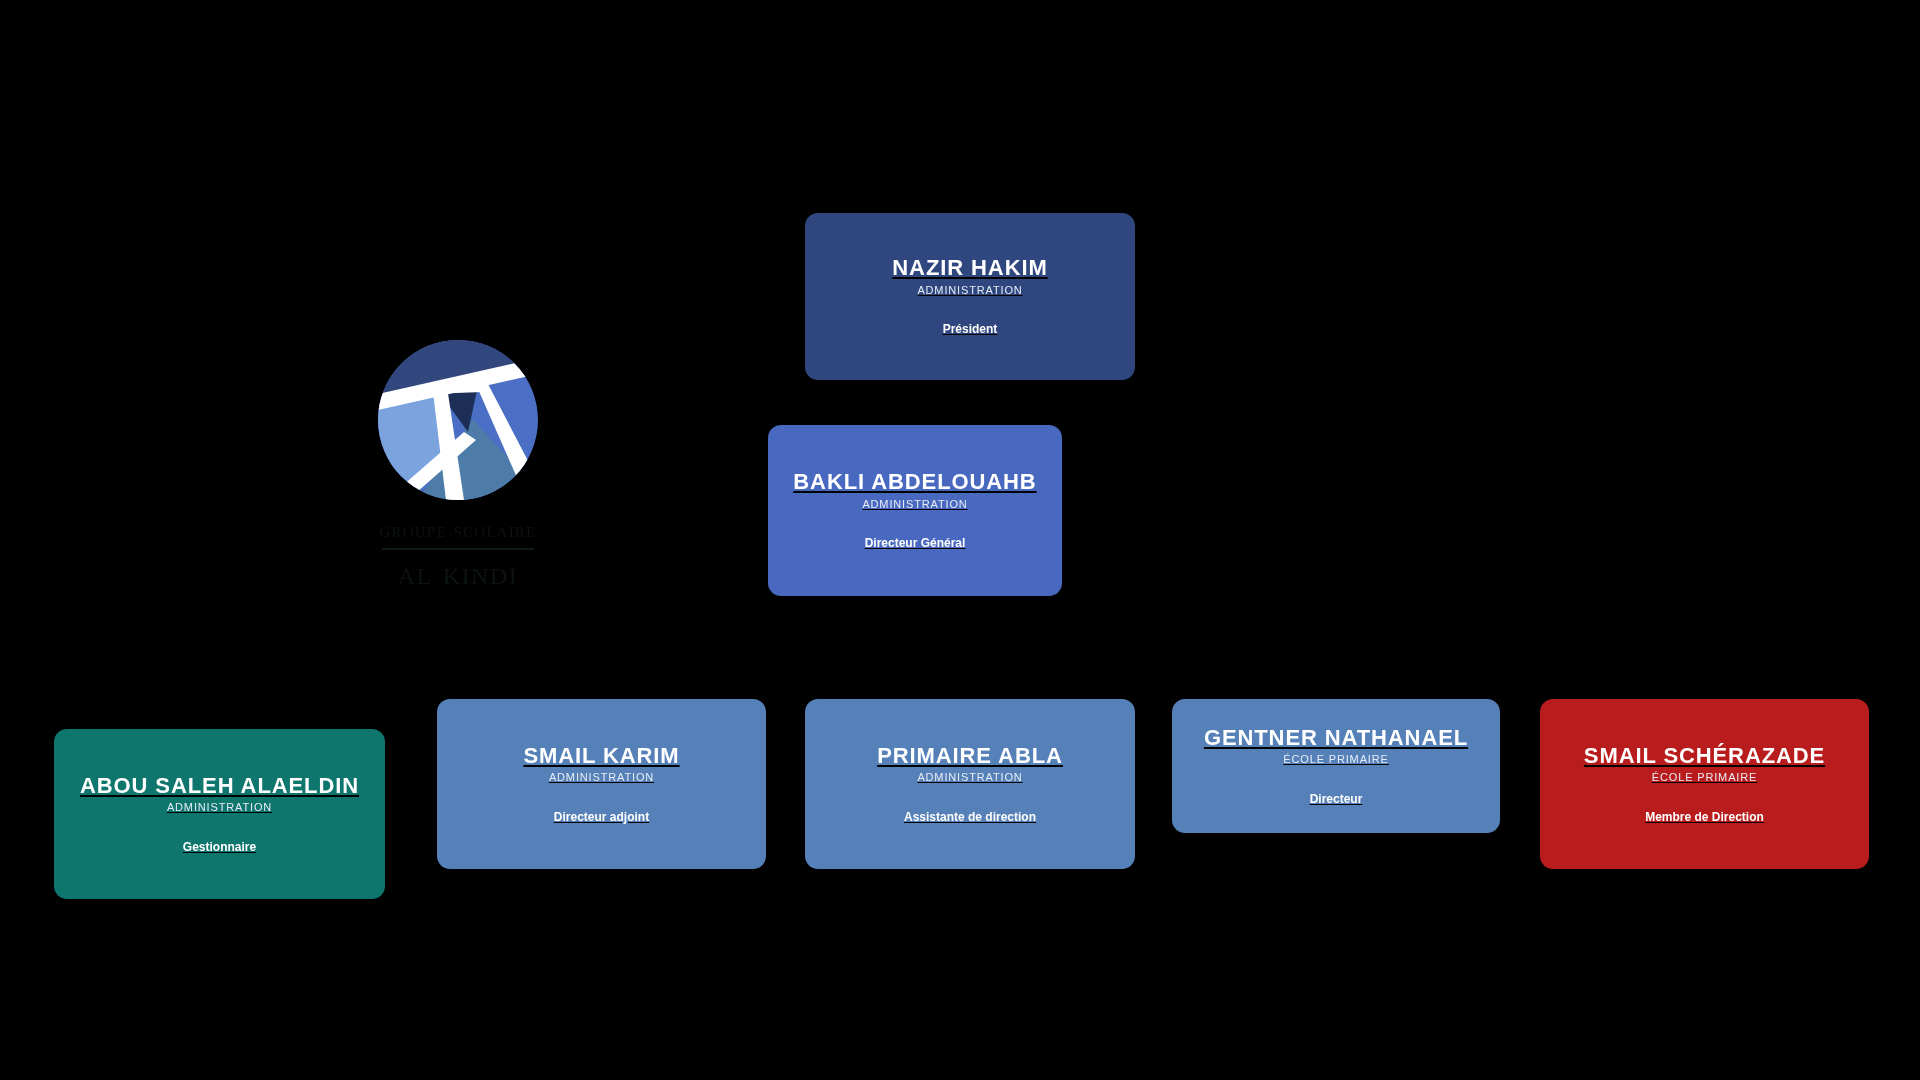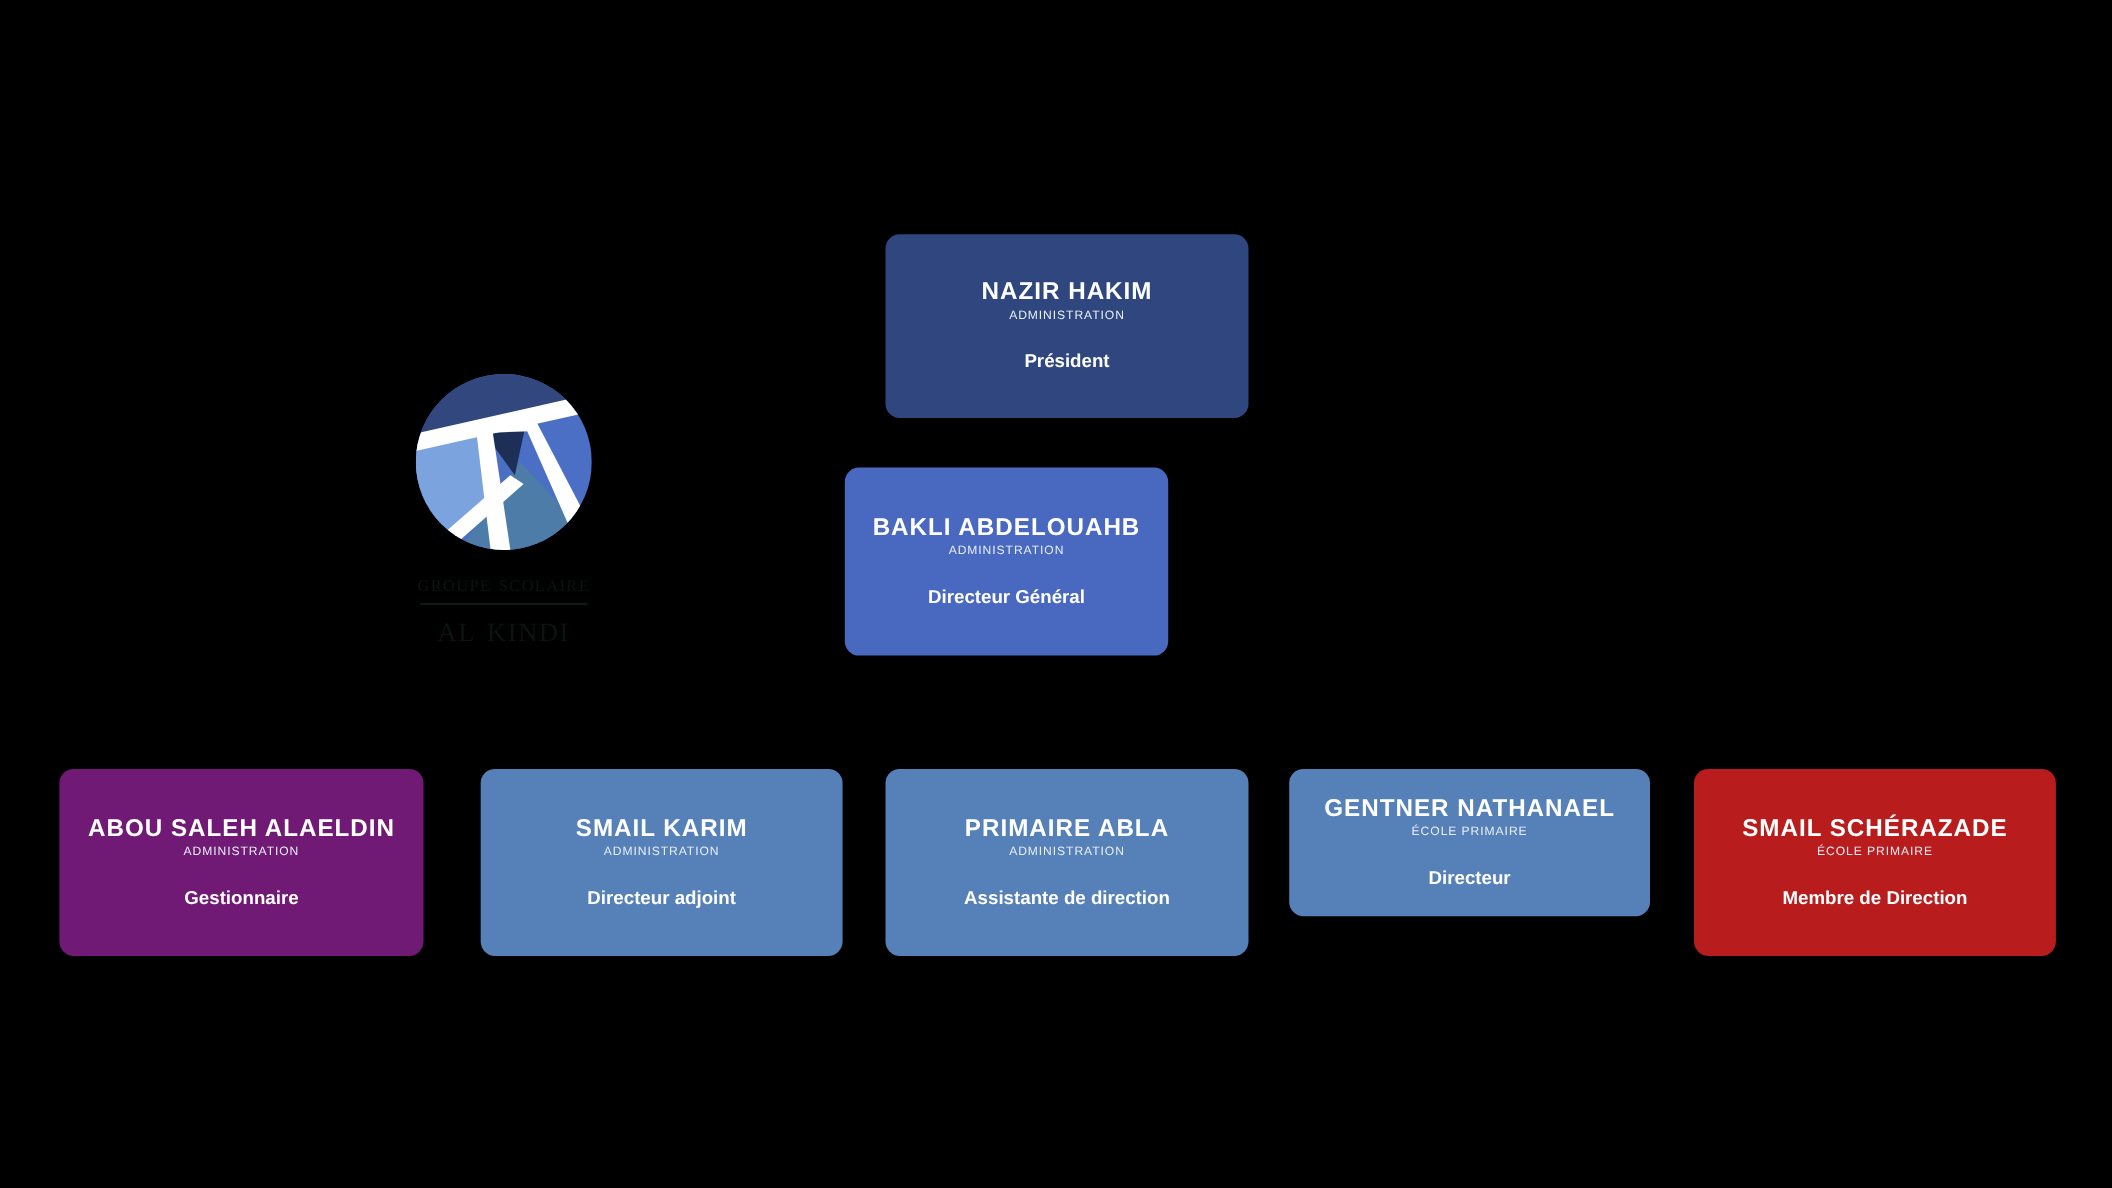--- a/index.html
+++ b/index.html
@@ -81,20 +81,21 @@
   .node-card {
     position: absolute;
     border-radius: 13px;
     box-sizing: border-box;
     display: flex;
     flex-direction: column;
     align-items: center;
     justify-content: center;
     box-shadow: 0 6px 14px rgba(0,0,0,0.55);
     padding: 0 0;
+    text-decoration: underline;
   }
   .node-name {
     color: #ffffff;
     font-weight: bold;
     font-size: 22px;
     letter-spacing: 0.9px;
     line-height: 1.12;
     text-align: center;
     white-space: nowrap;
   }
@@ -103,21 +104,21 @@
     font-size: 11px;
     letter-spacing: 0.85px;
     line-height: 1.15;
     margin-top: 3px;
     text-align: center;
     white-space: nowrap;
     font-weight: normal;
   }
   .node-role {
     color: #ffffff;
-    font-size: 17px;
+    font-size: 12px;
     font-weight: bold;
     line-height: 1.2;
     margin-top: 26px;
     text-align: center;
     white-space: nowrap;
   }
 
   
   .card-president   { left: 805px;  top: 213px; width: 330px; height: 167px; }
   .card-dg          { left: 768px;  top: 425px; width: 294px; height: 171px; }
@@ -179,21 +180,21 @@
     <div class="node-dept">ADMINISTRATION</div>
     <div class="node-role">Président</div>
   </div>
 
   <div class="node-card card-dg" style="background-color: rgb(73, 105, 192);">
     <div class="node-name">BAKLI ABDELOUAHB</div>
     <div class="node-dept">ADMINISTRATION</div>
     <div class="node-role">Directeur Général</div>
   </div>
 
-  <div class="node-card card-r1" style="background-color: #701a75;">
+  <div class="node-card card-r1" style="background-color: #0f766e; margin-top: 30px;">
     <div class="node-name">ABOU SALEH ALAELDIN</div>
     <div class="node-dept">ADMINISTRATION</div>
     <div class="node-role">Gestionnaire</div>
   </div>
 
   <div class="node-card card-r2" style="background-color: rgb(85, 128, 184);">
     <div class="node-name">SMAIL KARIM</div>
     <div class="node-dept">ADMINISTRATION</div>
     <div class="node-role">Directeur adjoint</div>
   </div>

